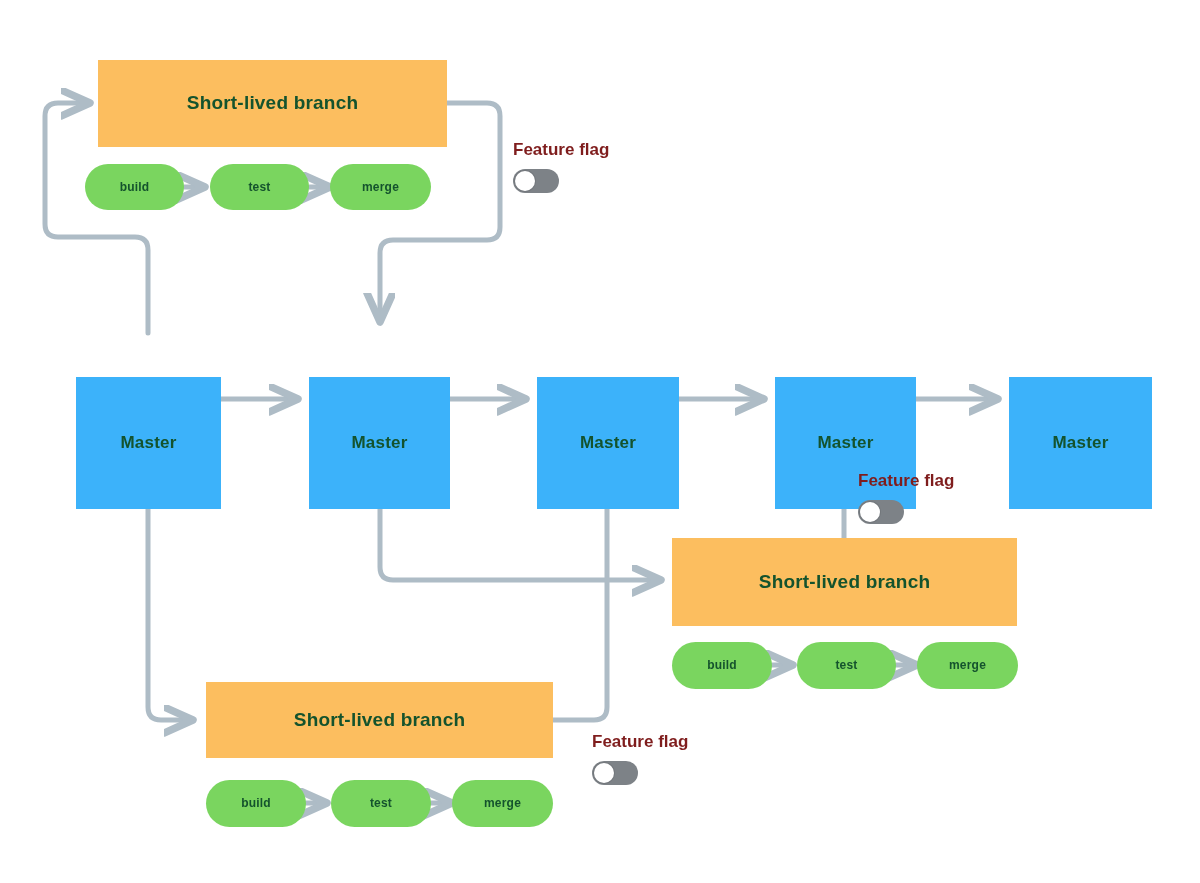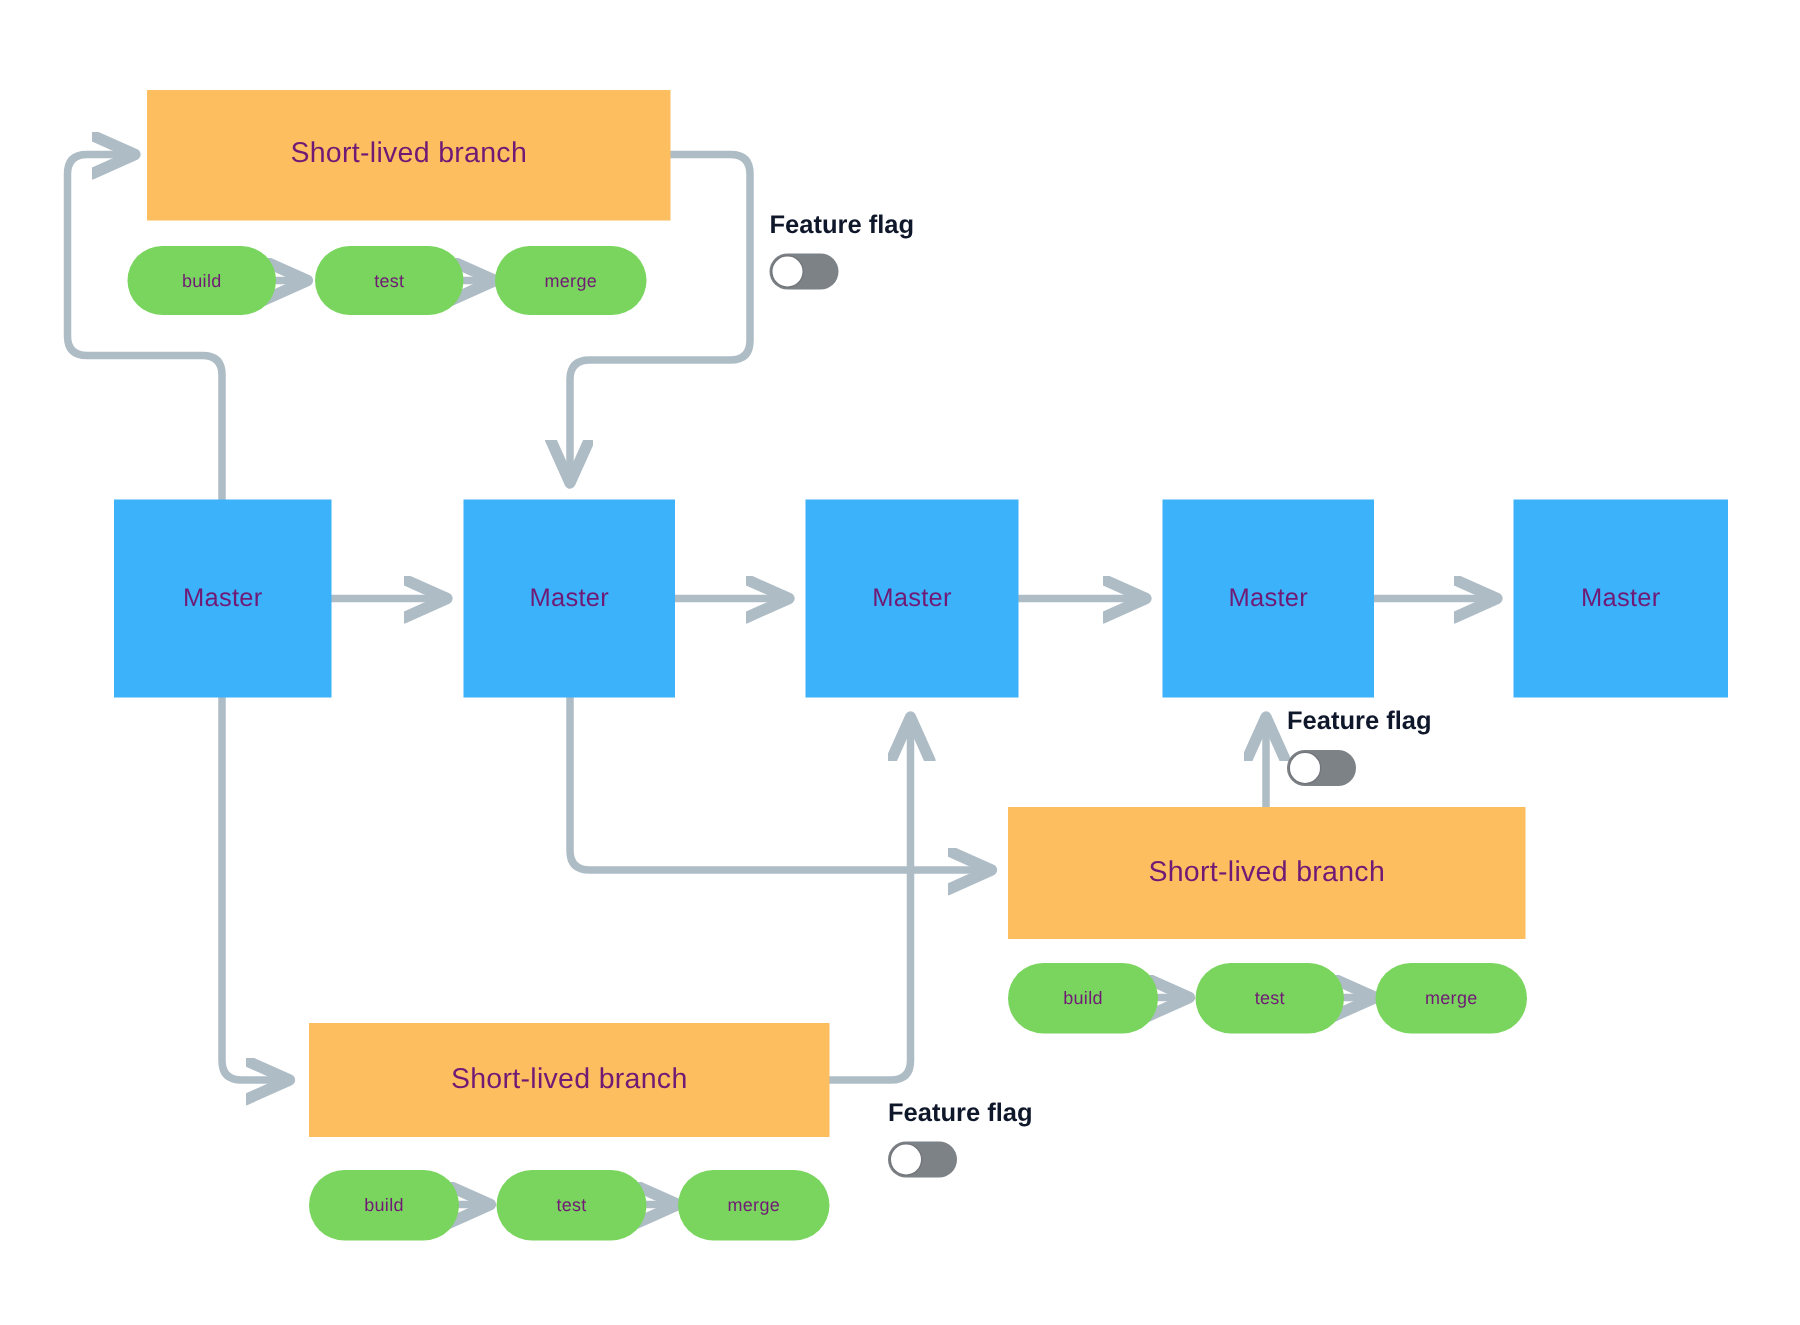--- a/index.html
+++ b/index.html
@@ -25,49 +25,50 @@
     width: 1200px;
     height: 883px;
     pointer-events: none;
   }
   .node {
     position: absolute;
     box-sizing: border-box;
     display: flex;
     align-items: center;
     justify-content: center;
-    color: #701a75;
-    font-weight: normal;
+    color: #14532d;
+    font-weight: bold;
     text-align: center;
     line-height: 1.2;
     user-select: none;
   }
   .master {
     background: #3cb2fa;
     font-size: 17px;
     letter-spacing: 0.2px;
+    margin-top: 44px;
   }
   .branch {
     background: #fcbe5f;
     font-size: 19px;
     letter-spacing: 0.2px;
   }
   .stage {
     background: #7ad55f;
     border-radius: 999px;
     font-size: 12px;
     letter-spacing: 0.2px;
   }
   .flag-group {
     position: absolute;
   }
   .flag-label {
     font-size: 17px;
     font-weight: bold;
-    color: #0f172a;
+    color: #7f1d1d;
     white-space: nowrap;
     line-height: 1;
   }
   .toggle {
     position: relative;
     width: 46px;
     height: 24px;
     border-radius: 999px;
     background: #7d8287;
     margin-top: 11px;

